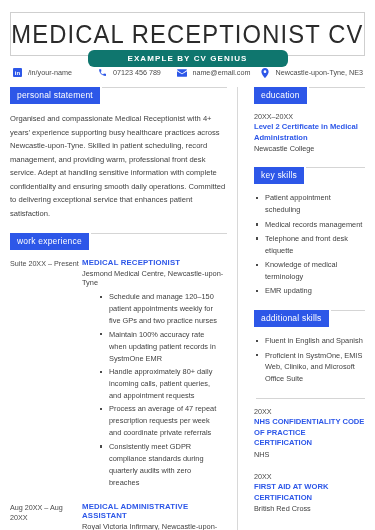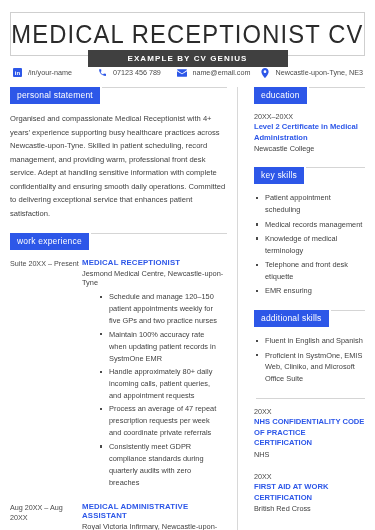--- a/index.html
+++ b/index.html
@@ -45,28 +45,29 @@
   }
   .byline-wrap {
     position: relative;
     height: 0;
     text-align: center;
   }
   .byline {
     position: relative;
     top: -9px;
     display: inline-block;
-    background: #404040;
+    background: #0f766e;
     color: #ffffff;
     font-size: 8px;
     font-weight: bold;
     letter-spacing: 1.1px;
     text-transform: uppercase;
     padding: 4px 0 4px 0;
     width: 200px;
+    border-radius: 6px;
   }
 
   .contact-row {
     display: flex;
     align-items: center;
     margin-top: 11px;
     padding: 0 2px;
     font-size: 7.2px;
     color: #4a4a4a;
   }
@@ -361,23 +362,23 @@
       </div>
 
       <div class="sec">
         <div class="sec-head">
           <span class="tag">key skills</span>
           <span class="rule"></span>
         </div>
         <ul class="skills">
           <li>Patient appointment scheduling</li>
           <li>Medical records management</li>
+          <li>Telephone and front desk etiquette</li>
           <li>Knowledge of medical terminology</li>
-          <li>Telephone and front desk etiquette</li>
-          <li>EMR ensuring</li>
+          <li>EMR updating</li>
         </ul>
       </div>
 
       <div class="sec">
         <div class="sec-head">
           <span class="tag">additional skills</span>
           <span class="rule"></span>
         </div>
         <ul class="skills">
           <li>Fluent in English and Spanish</li>

